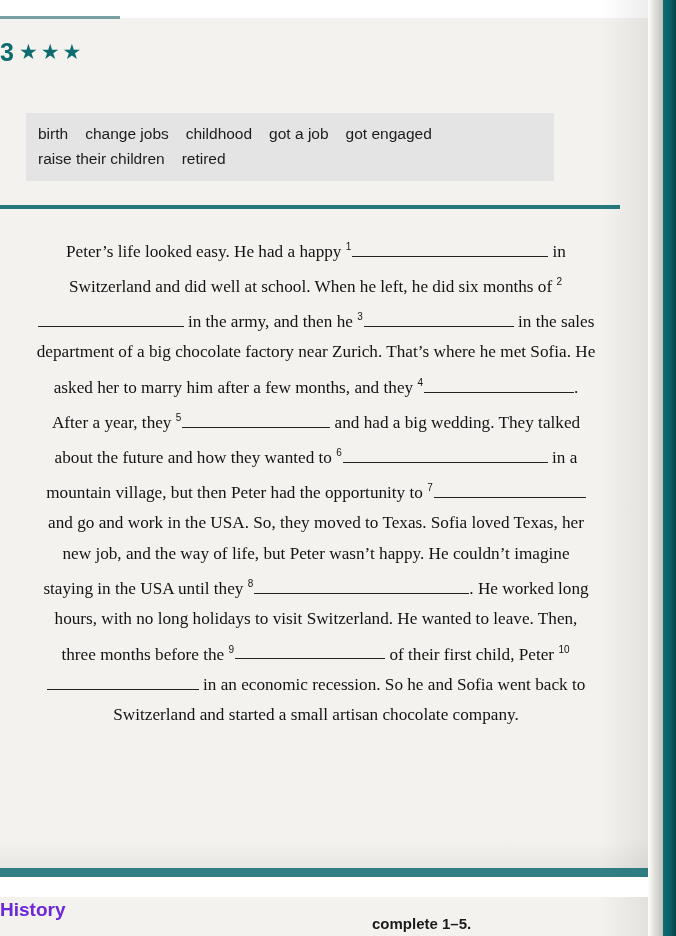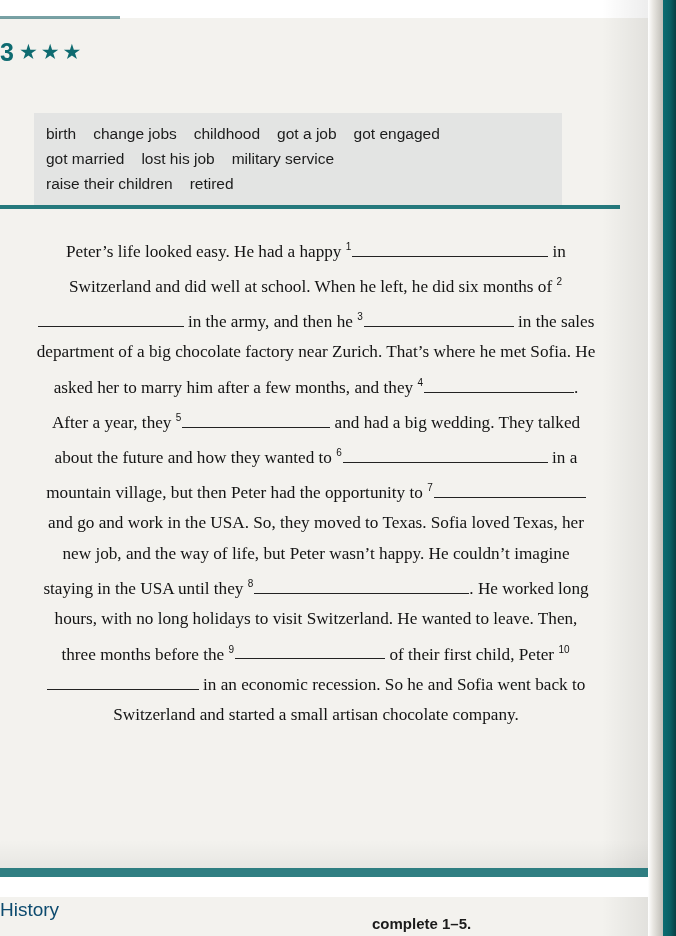--- a/index.html
+++ b/index.html
@@ -92,21 +92,21 @@
     font-weight: bold;
     color: #1b1b1b;
     line-height: 25px;
     max-width: 520px;
   }
 
   
   .wordbank {
     position: absolute;
     top: 113px;
-    left: 34px;
+    left: 26px;
     width: 528px;
     background: #e3e4e3;
     padding: 8px 10px 10px 12px;
     box-sizing: border-box;
   }
   .wb-line {
     font-size: 15.5px;
     color: #1c1c1c;
     line-height: 25px;
     white-space: nowrap;
@@ -167,22 +167,22 @@
     left: 0;
     width: 648px;
     height: 20px;
     background: #ffffff;
   }
   .foot-title {
     position: absolute;
     top: 899px;
     left: 0;
     font-size: 19px;
-    font-weight: normal;
-    color: #0c4a6e;
+    font-weight: bold;
+    color: #6d28d9;
     font-family: "Liberation Sans", sans-serif;
   }
   .foot-right {
     position: absolute;
     top: 915px;
     left: 372px;
     font-size: 15px;
     font-weight: bold;
     color: #1b1b1b;
     font-family: "Liberation Sans", sans-serif;
@@ -218,21 +218,20 @@
 
   <div class="ex-head">
     <div class="ex-head-row">
       <span class="ex-num">3</span>
       <span class="stars">★★★</span>
     </div>
   </div>
 
   <div class="wordbank">
     <div class="wb-line"><span class="wb-word">birth</span><span class="wb-word">change jobs</span><span class="wb-word">childhood</span><span class="wb-word">got a job</span><span class="wb-word">got engaged</span></div>
-    <div class="wb-line"><span class="wb-word">got married</span><span class="wb-word">lost his job</span><span class="wb-word">military service</span></div>
     <div class="wb-line"><span class="wb-word">raise their children</span><span class="wb-word">retired</span></div>
   </div>
 
   <div class="divider"></div>
 
   <div class="body-text">
     <p id="passage-para"><span>Peter’s life looked easy. He had a happy </span><span><span class="gapnum">1</span><span class="blank" style="width: 196px;"></span></span><span> in Switzerland and did well at school. When he left, he did six months of </span><span><span class="gapnum">2</span><span class="blank" style="width: 146px;"></span></span><span> in the army, and then he </span><span><span class="gapnum">3</span><span class="blank" style="width: 150px;"></span></span><span> in the sales department of a big chocolate factory near Zurich. That’s where he met Sofia. He asked her to marry him after a few months, and they </span><span><span class="gapnum">4</span><span class="blank" style="width: 150px;"></span></span><span>. After a year, they </span><span><span class="gapnum">5</span><span class="blank" style="width: 148px;"></span></span><span> and had a big wedding. They talked about the future and how they wanted to </span><span><span class="gapnum">6</span><span class="blank" style="width: 205px;"></span></span><span> in a mountain village, but then Peter had the opportunity to </span><span><span class="gapnum">7</span><span class="blank" style="width: 152px;"></span></span><span> and go and work in the USA. So, they moved to Texas. Sofia loved Texas, her new job, and the way of life, but Peter wasn’t happy. He couldn’t imagine staying in the USA until they </span><span><span class="gapnum">8</span><span class="blank" style="width: 215px;"></span></span><span>. He worked long hours, with no long holidays to visit Switzerland. He wanted to leave. Then, three months before the </span><span><span class="gapnum">9</span><span class="blank" style="width: 150px;"></span></span><span> of their first child, Peter </span><span><span class="gapnum">10</span><span class="blank" style="width: 152px;"></span></span><span> in an economic recession. So he and Sofia went back to Switzerland and started a small artisan chocolate company.</span></p>
   </div>
 
   <div class="shade-bottom"></div>

